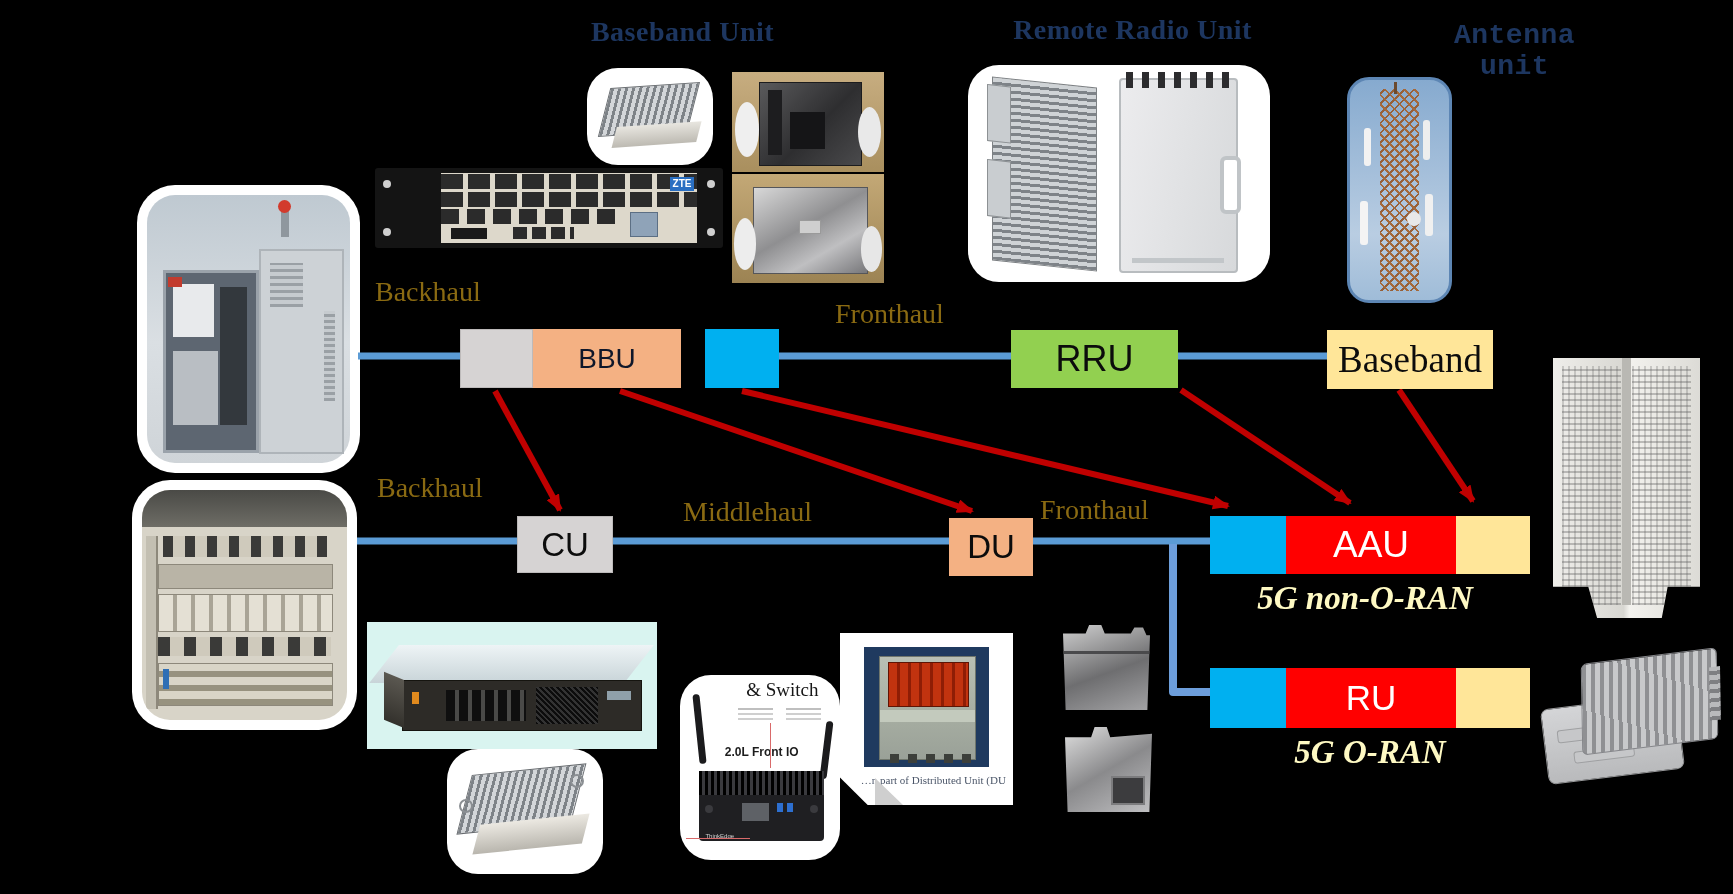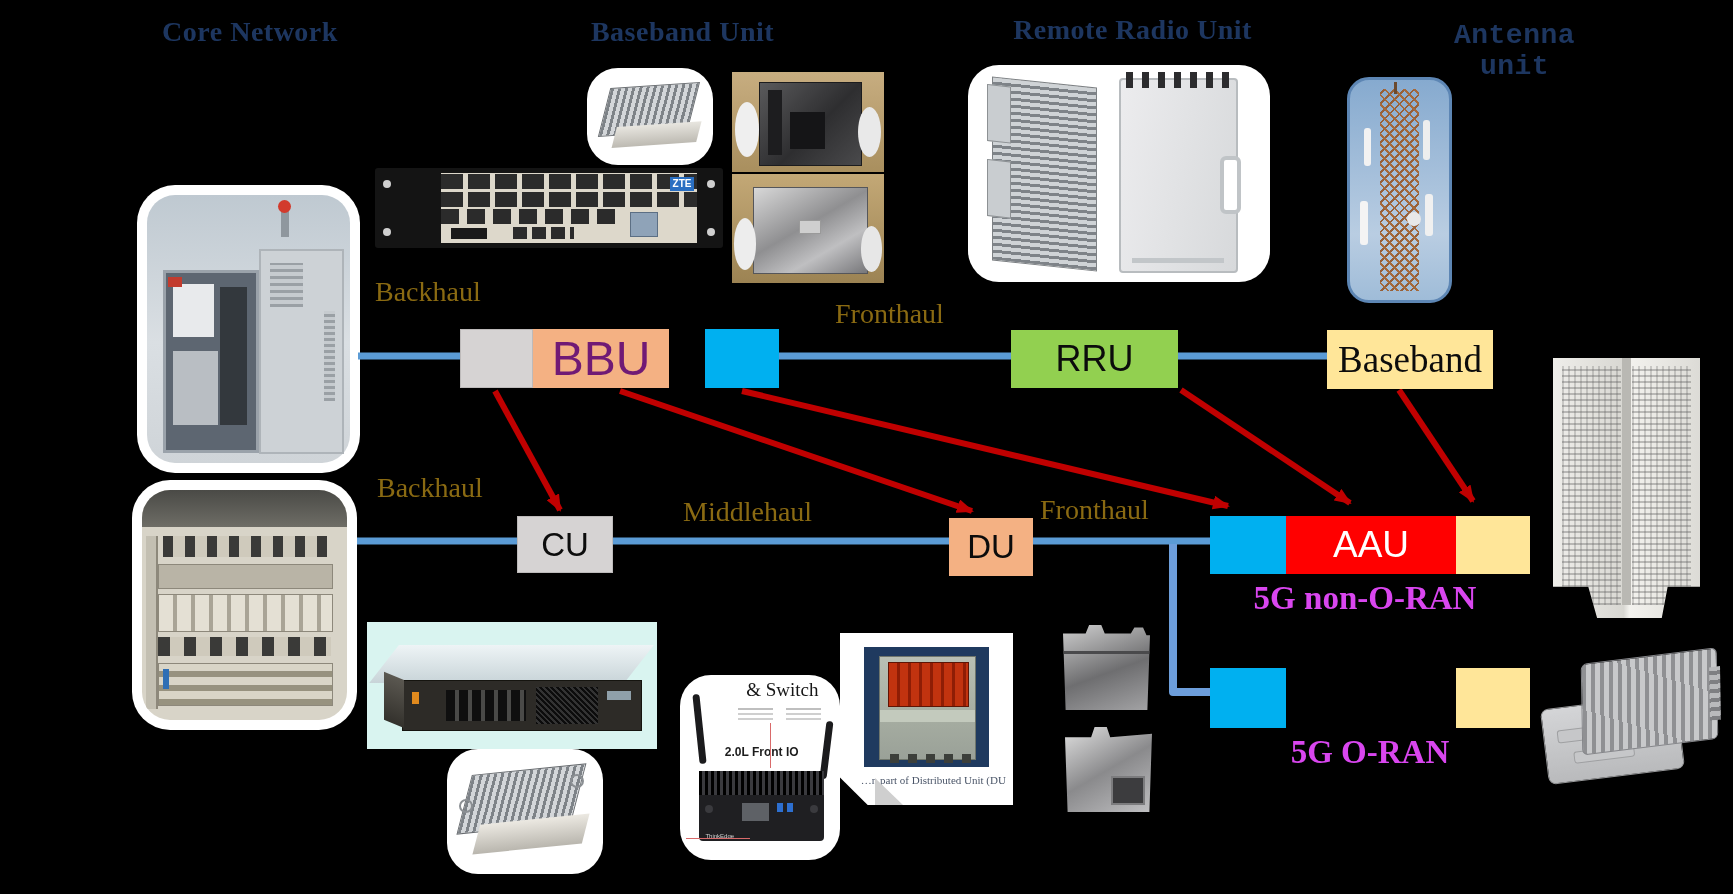--- a/index.html
+++ b/index.html
@@ -4,34 +4,33 @@
 <style>
   html,body{margin:0;padding:0;background:#000;}
   #canvas{position:relative;width:1733px;height:894px;background:#000;overflow:hidden;
           font-family:"Liberation Serif", serif;}
   .abs{position:absolute;}
   .title{color:#1d3660;font-weight:bold;font-size:28px;text-align:center;z-index:7;
          font-family:"Liberation Serif", serif;letter-spacing:0.5px;}
   .haul{color:#8a6a12;font-size:28px;z-index:7;font-family:"Liberation Serif", serif;}
   .nodebox{display:flex;align-items:center;justify-content:center;z-index:6;box-sizing:border-box;}
   .sans{font-family:"Liberation Sans", sans-serif;}
-  .redcap{color:#d946ef;font-weight:bold;font-size:33px;text-align:center;z-index:7;
-          font-family:"Liberation Serif", serif;}
+  .redcap{color:#fef9c3;font-weight:bold;font-size:33px;text-align:center;z-index:7;
+          font-family:"Liberation Serif", serif;font-style:italic;}
   .photo{z-index:1;overflow:hidden;}
   .whiteframe{background:#fff;z-index:1;border-radius:31px;}
   svg.overlay{position:absolute;left:0;top:0;z-index:5;}
   .fin-h{background:repeating-linear-gradient(90deg,#7e8388 0 3px,#d3d6d9 3px 7px);}
   .fin-v{background:repeating-linear-gradient(0deg,#7e8388 0 3px,#cfd3d6 3px 7px);}
 </style>
 </head>
 <body>
 
 <div id="canvas">
 
-  <div class="abs title" style="left:140px;top:16px;width:220px;">Core Network</div>
   <div class="abs title" style="left:565px;top:16px;width:235px;">Baseband Unit</div>
   <div class="abs title" style="left:985px;top:14px;width:295px;">Remote Radio Unit</div>
   <div class="abs title" style="left:1412px;top:20px;width:205px;font-family:Liberation Mono, monospace;">Antenna unit</div>
 
   <div class="abs haul" style="left:375px;top:276px;">Backhaul</div>
   <div class="abs haul" style="left:835px;top:298px;">Fronthaul</div>
   <div class="abs haul" style="left:377px;top:472px;">Backhaul</div>
   <div class="abs haul" style="left:683px;top:496px;">Middlehaul</div>
   <div class="abs haul" style="left:1040px;top:494px;">Fronthaul</div>
 
@@ -216,30 +215,31 @@
     <polyline points="1173,544 1173,692 1211,692" fill="none" stroke="#6D9EDB" stroke-width="8" stroke-linejoin="round"></polyline>
 
     <line x1="495" y1="391" x2="560" y2="510" stroke="#C00000" stroke-width="6" marker-end="url(#arrowhead)"></line>
     <line x1="620" y1="391" x2="972" y2="511" stroke="#C00000" stroke-width="6" marker-end="url(#arrowhead)"></line>
     <line x1="742" y1="391" x2="1228" y2="506" stroke="#C00000" stroke-width="6" marker-end="url(#arrowhead)"></line>
     <line x1="1181" y1="390" x2="1350" y2="503" stroke="#C00000" stroke-width="6" marker-end="url(#arrowhead)"></line>
     <line x1="1399" y1="390" x2="1473" y2="501" stroke="#C00000" stroke-width="6" marker-end="url(#arrowhead)"></line>
   </svg>
 
   <div class="abs nodebox" style="left:460px;top:329px;width:73px;height:59px;background:#D6D3D3;border:1px solid #bdbaba;"></div>
-  <div class="abs nodebox sans" style="left:533px;top:329px;width:136px;height:59px;background:#F4B183;font-size:48px;color:#701a75;">BBU</div>
+  <div class="abs nodebox sans" style="left:533px;top:329px;width:148px;height:59px;background:#F4B183;font-size:28px;color:#0f172a;">BBU</div>
   <div class="abs nodebox" style="left:705px;top:329px;width:74px;height:59px;background:#00B0F0;"></div>
   <div class="abs nodebox sans" style="left:1011px;top:330px;width:167px;height:58px;background:#92D050;font-size:36px;color:#0c0c0c;">RRU</div>
   <div class="abs nodebox" style="left:1327px;top:330px;width:166px;height:59px;background:#FFE699;font-size:37px;color:#0c0c0c;font-family:'Liberation Serif',serif;">Baseband</div>
 
   <div class="abs nodebox sans" style="left:517px;top:516px;width:96px;height:57px;background:#D6D3D3;border:1px solid #bdbaba;font-size:33px;color:#0c0c0c;">CU</div>
   <div class="abs nodebox sans" style="left:949px;top:518px;width:84px;height:58px;background:#F4B183;font-size:33px;color:#0c0c0c;">DU</div>
   <div class="abs nodebox" style="left:1210px;top:516px;width:76px;height:58px;background:#00B0F0;"></div>
   <div class="abs nodebox sans" style="left:1286px;top:516px;width:170px;height:58px;background:#FF0000;font-size:37px;color:#ffffff;">AAU</div>
   <div class="abs nodebox" style="left:1456px;top:516px;width:74px;height:58px;background:#FFE699;"></div>
 
   <div class="abs nodebox" style="left:1210px;top:668px;width:76px;height:60px;background:#00B0F0;"></div>
+  <div class="abs nodebox sans" style="left:1286px;top:668px;width:170px;height:60px;background:#FF0000;font-size:35px;color:#ffffff;">RU</div>
   <div class="abs nodebox" style="left:1456px;top:668px;width:74px;height:60px;background:#FFE699;"></div>
 
   <div class="abs redcap" style="left:1215px;top:580px;width:300px;">5G non-O-RAN</div>
   <div class="abs redcap" style="left:1220px;top:734px;width:300px;">5G O-RAN</div>
 
 </div>
 
 </body></html>

